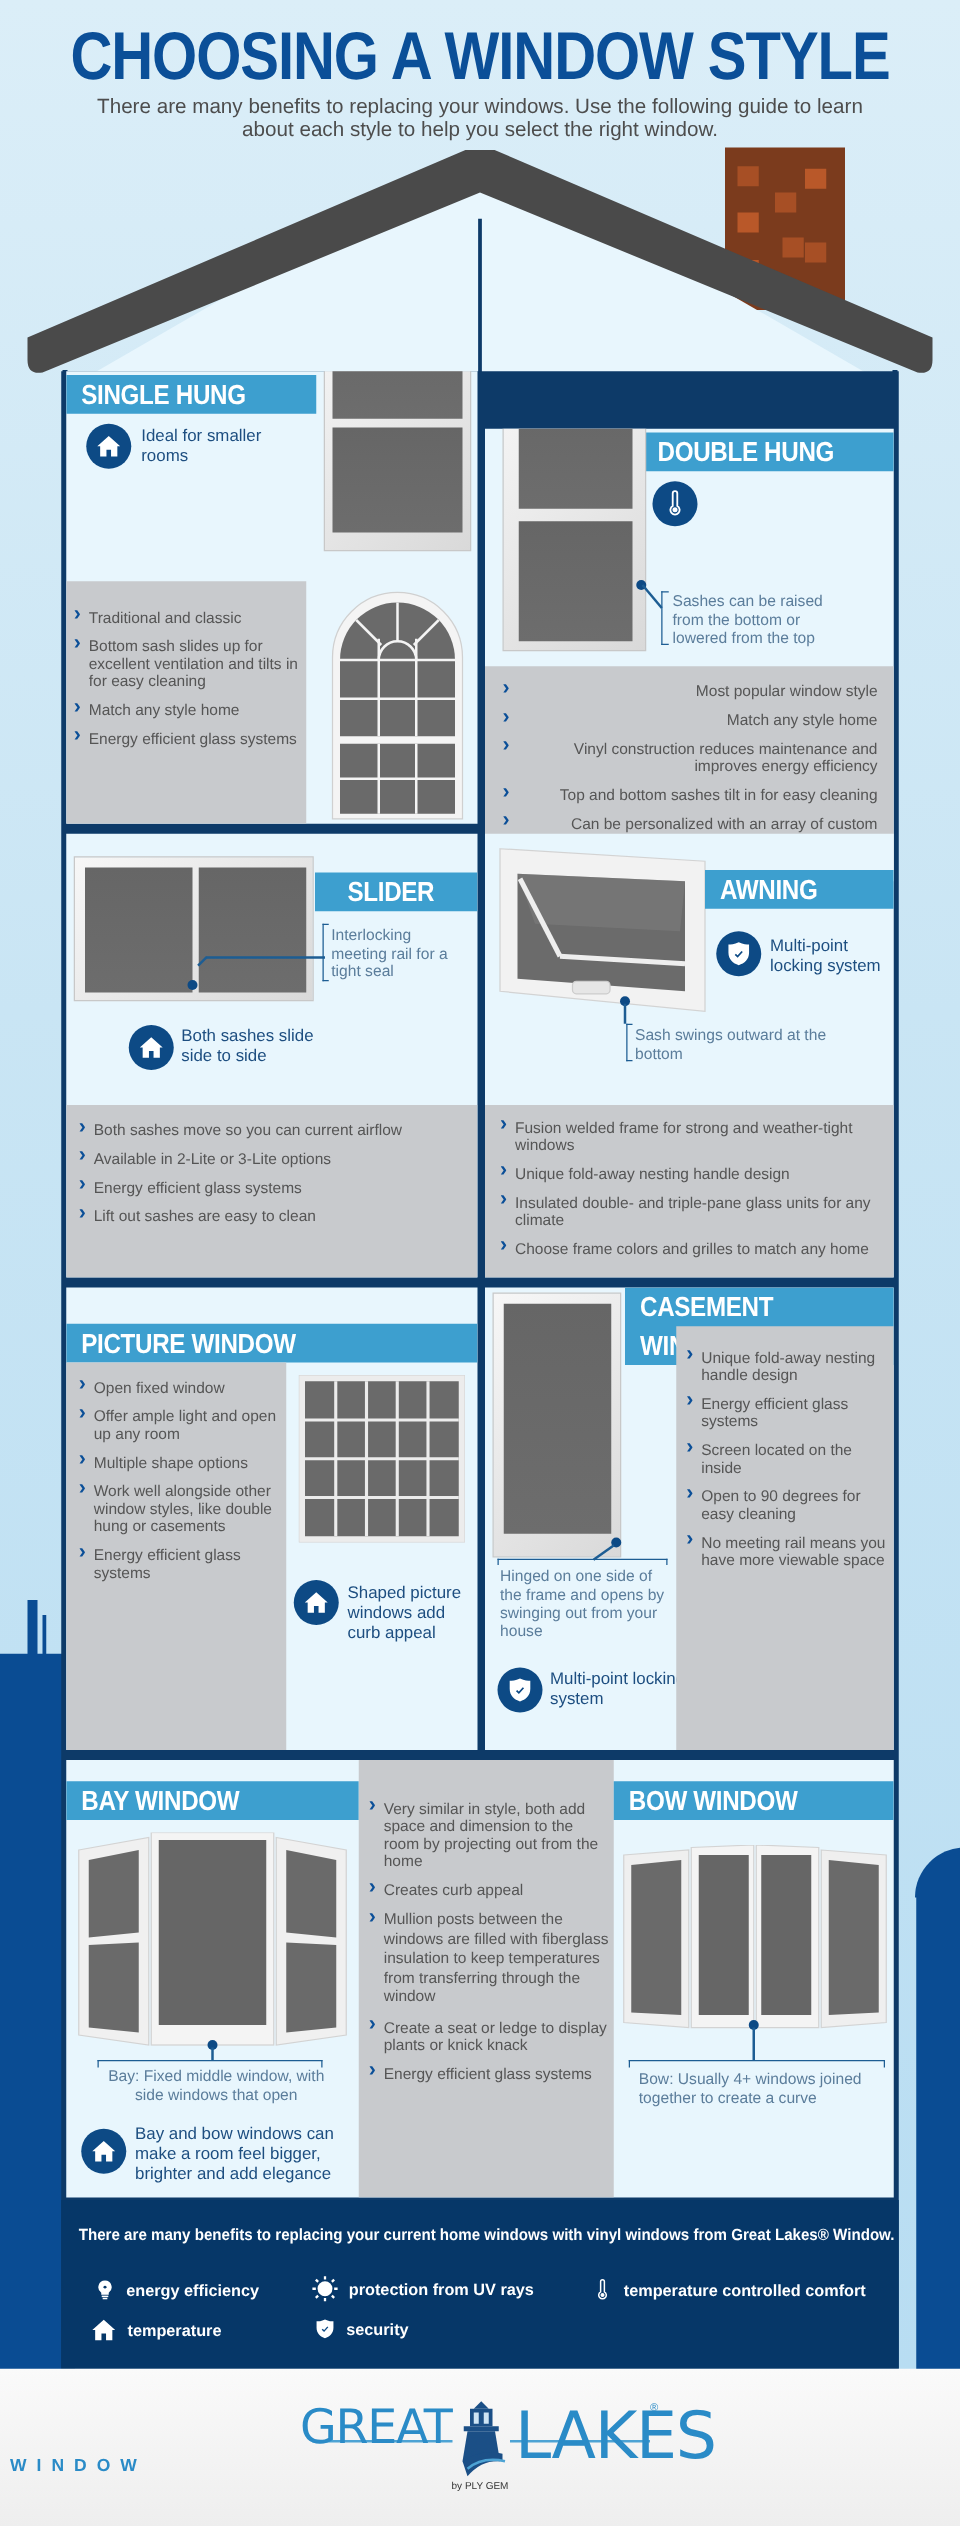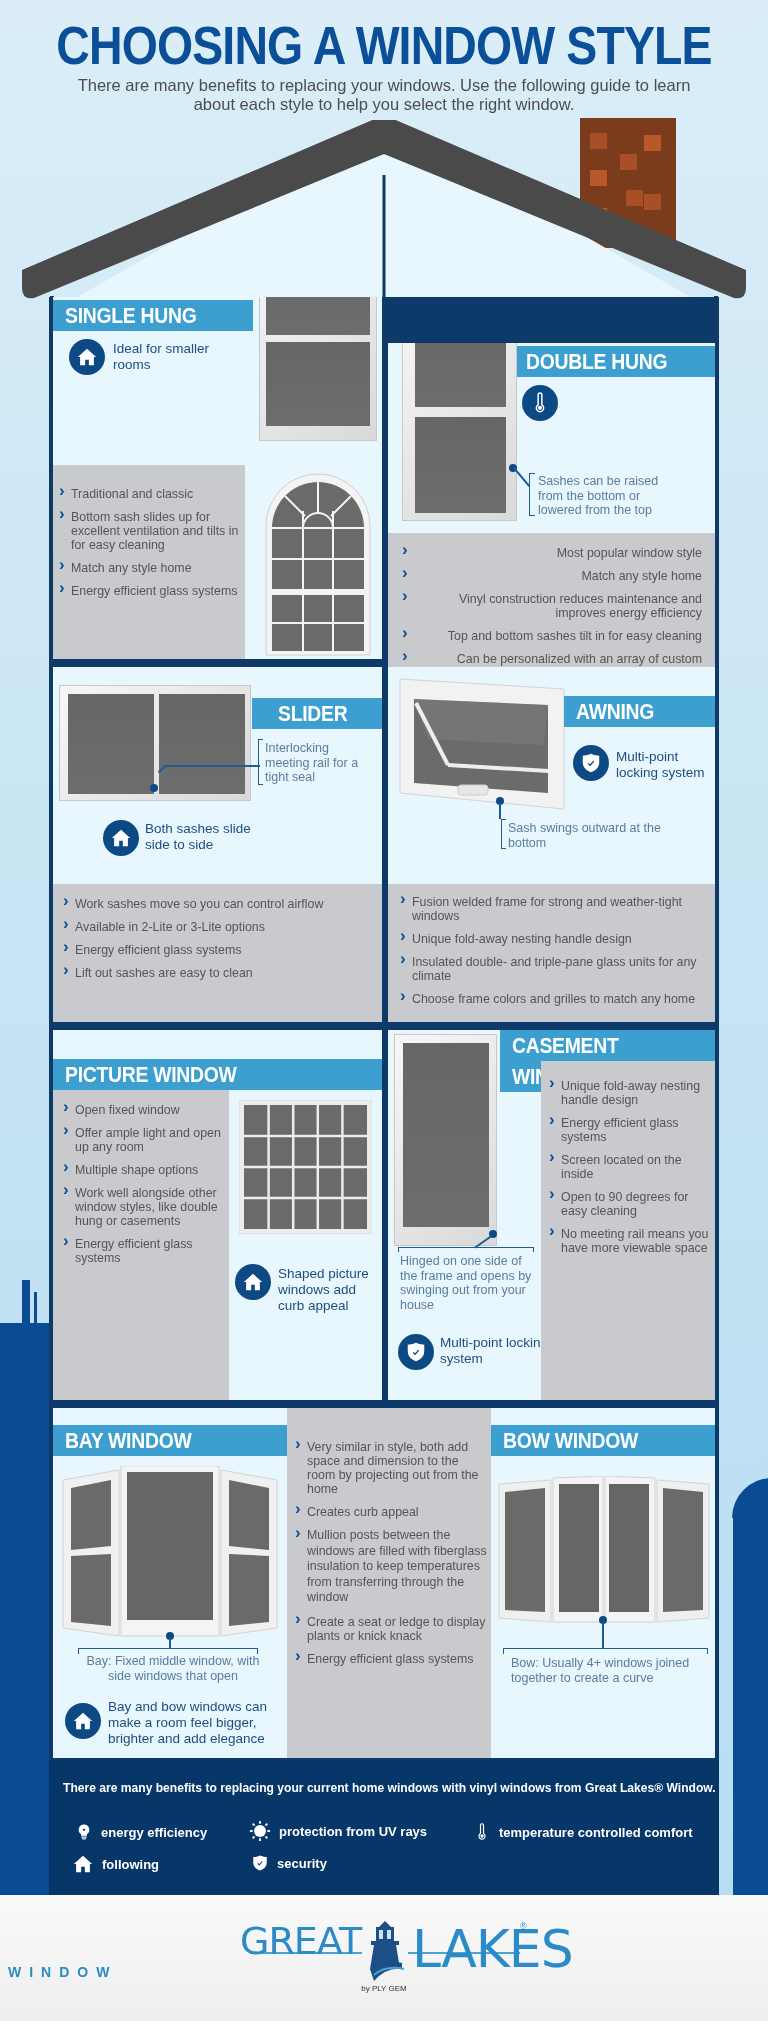--- a/index.html
+++ b/index.html
@@ -223,21 +223,21 @@
     <div class="bracket" style="left:205px;top:72px;width:5px;height:46px;border-right:none;"></div>
     <div class="note abs" style="left:212px;top:74px;width:110px;">Interlocking meeting rail for a tight seal</div>
     <div class="icon-circle" style="left:50px;top:153px;">
         <svg width="22" height="22">
           <use href="#house"></use>
         </svg>
       </div>
     <div class="callout abs" style="left:92px;top:154px;width:130px;">Both sashes slide side to side</div>
     <div class="grey" style="left:0;top:217px;width:329px;height:138px;">
       <ul class="blist abs" style="left:10px;top:13px;width:310px;">
-        <li>Work sashes move so you can control airflow</li>
+        <li>Both sashes move so you can current airflow</li>
         <li>Available in 2-Lite or 3-Lite options</li>
         <li>Energy efficient glass systems</li>
         <li>Lift out sashes are easy to clean</li>
       </ul>
     </div>
   </div>
 
   <div class="panel" style="left:339px;top:370px;width:327px;height:355px;">
     <svg class="abs" style="left:10px;top:8px" width="170" height="138">
       <polygon points="2,4 166,14 166,134 2,118" fill="#f2f2f2" stroke="#d3d3d3"></polygon>
@@ -398,21 +398,21 @@
   <div class="benefit" style="left:424px;top:58px;">
     <svg width="18" height="28">
         <use href="#thermo"></use>
       </svg>
     <span>temperature controlled comfort</span>
   </div>
   <div class="benefit" style="left:23px;top:93px;">
     <svg width="22" height="22">
         <use href="#house"></use>
       </svg>
-    <span>following</span>
+    <span>temperature</span>
   </div>
   <div class="benefit" style="left:202px;top:93px;">
     <svg width="18" height="20">
         <use href="#shield"></use>
       </svg>
     <span>security</span>
   </div>
 </div>
 
 <div class="logo-area">

